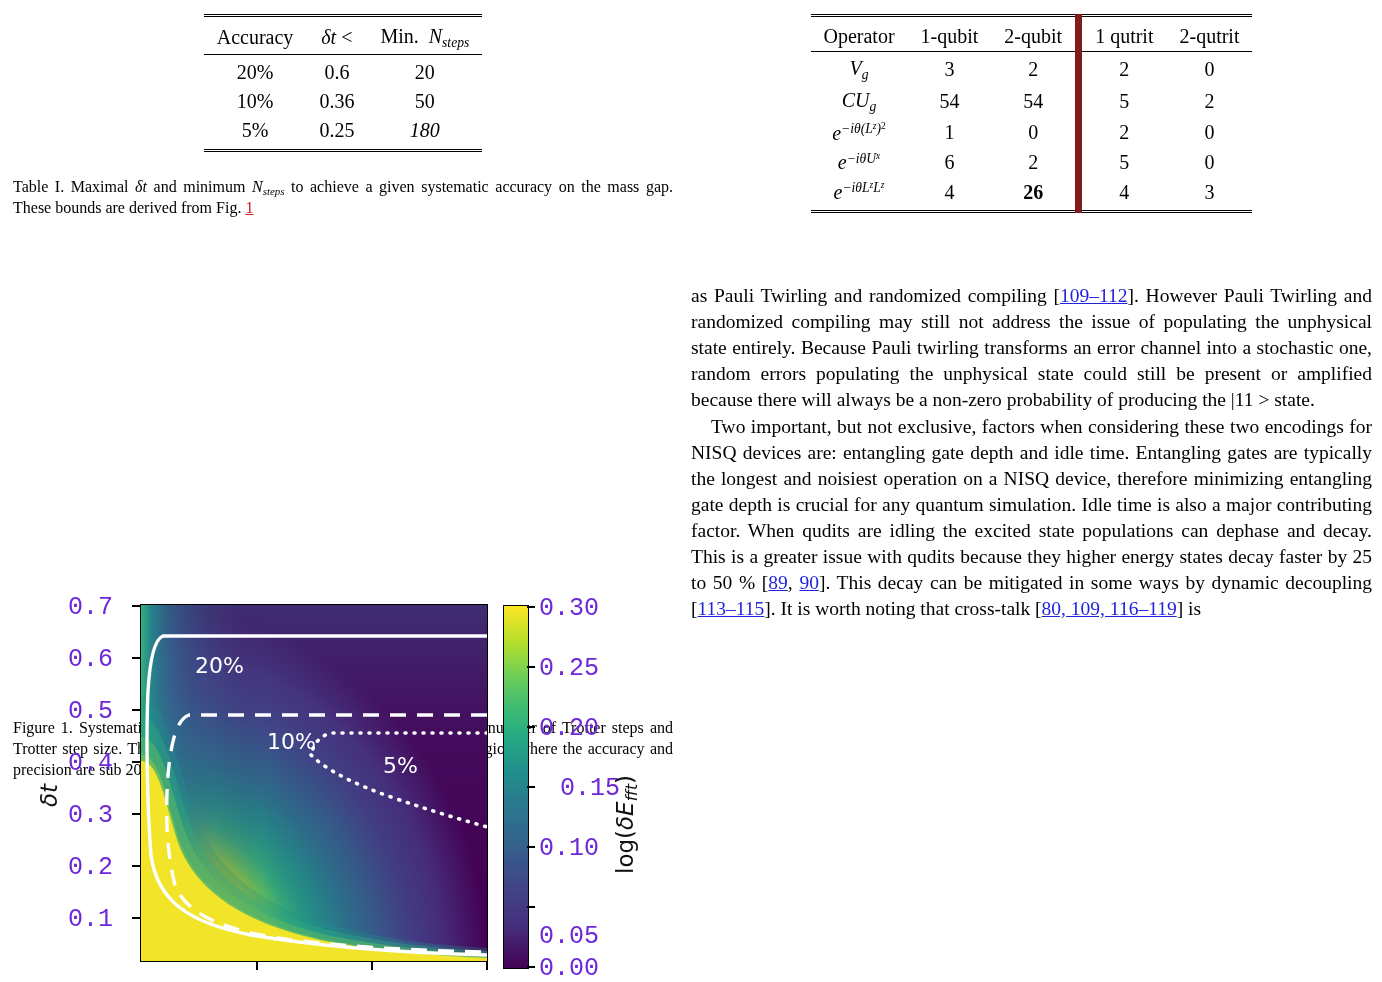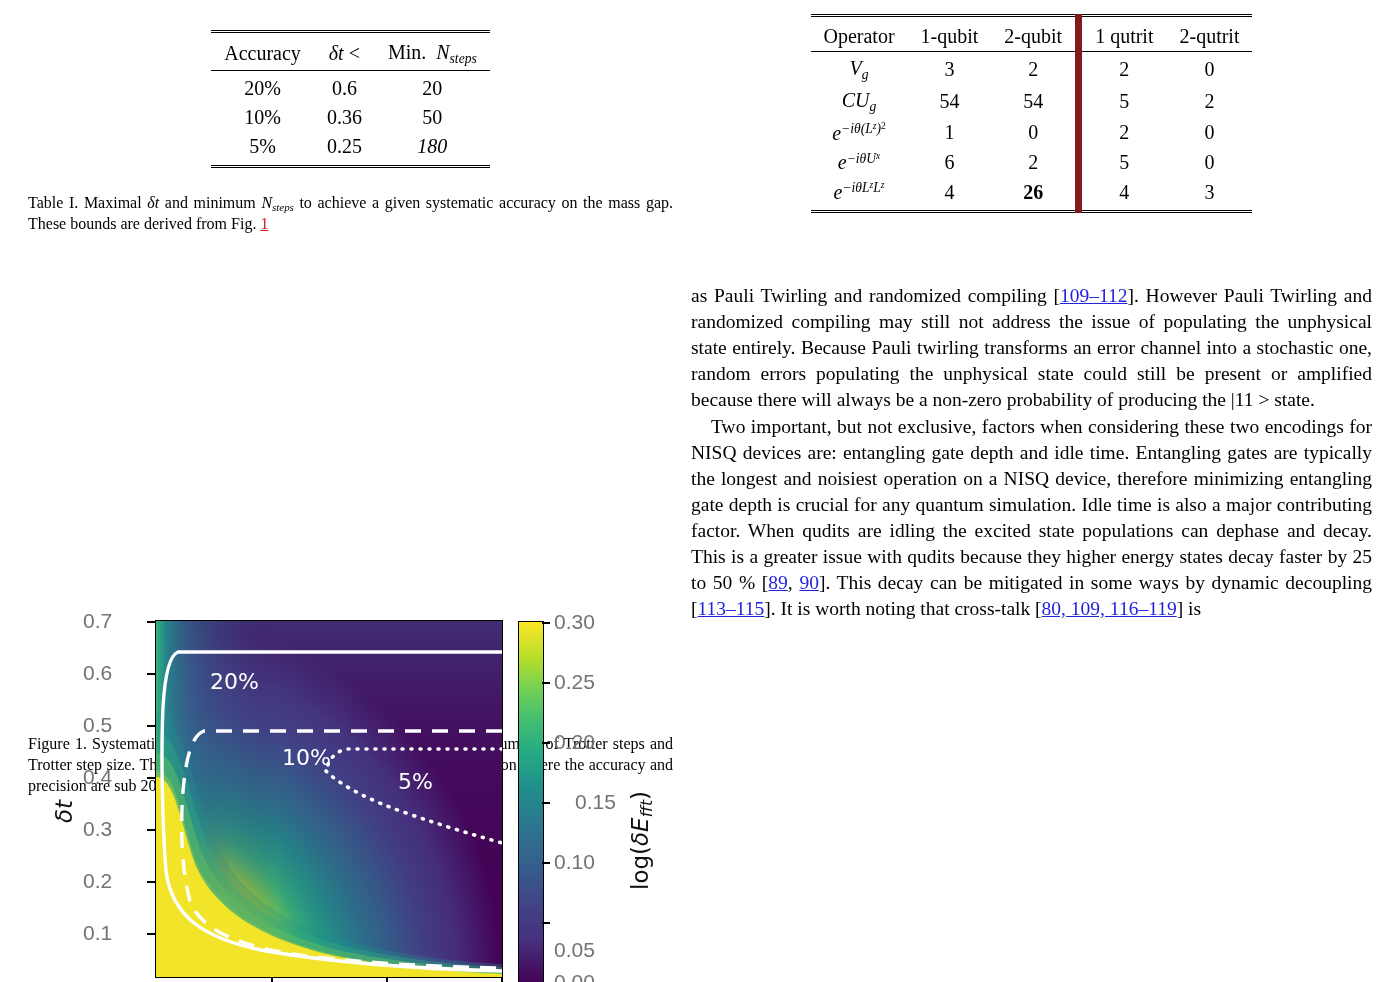--- a/index.html
+++ b/index.html
@@ -15,21 +15,21 @@
   }
   .page {
     position: absolute; inset: 0;
     display: flex;
   }
   .col {
     position: relative;
     width: 691px;
     box-sizing: border-box;
   }
-  .col-left  { padding: 0 18px 0 28px; margin-top: 16px; }
+  .col-left  { padding: 0 18px 0 13px; }
   .col-right { padding: 0 10px 0 0; }
 
   
   .tbl-wrap { display: flex; justify-content: center; }
   table.sci {
     border-collapse: collapse;
     font-family: "Liberation Serif", serif;
     font-size: 20px;
   }
   table.sci th, table.sci td {
@@ -74,23 +74,23 @@
     position: absolute;
     left: 142px; top: 342px;
     width: 346px; height: 356px;
     border: 1.6px solid #000;
     overflow: hidden;
     box-sizing: content-box;
   }
   .heat { position: absolute; inset: 0; }
   .tick-lbl {
     position: absolute;
-    font-family: Liberation Sans, sans-serif;
-    font-size: 21px;
-    color: #737373;
+    font-family: Liberation Mono, monospace;
+    font-size: 25px;
+    color: #6d28d9;
     white-space: nowrap;
   }
   .tick-mark { position: absolute; background: #000; }
   .cbar {
     position: absolute;
     left: 505px; top: 343px;
     width: 24px; height: 362px;
     border: 1.4px solid #000;
   }
   .ylab-rot {

